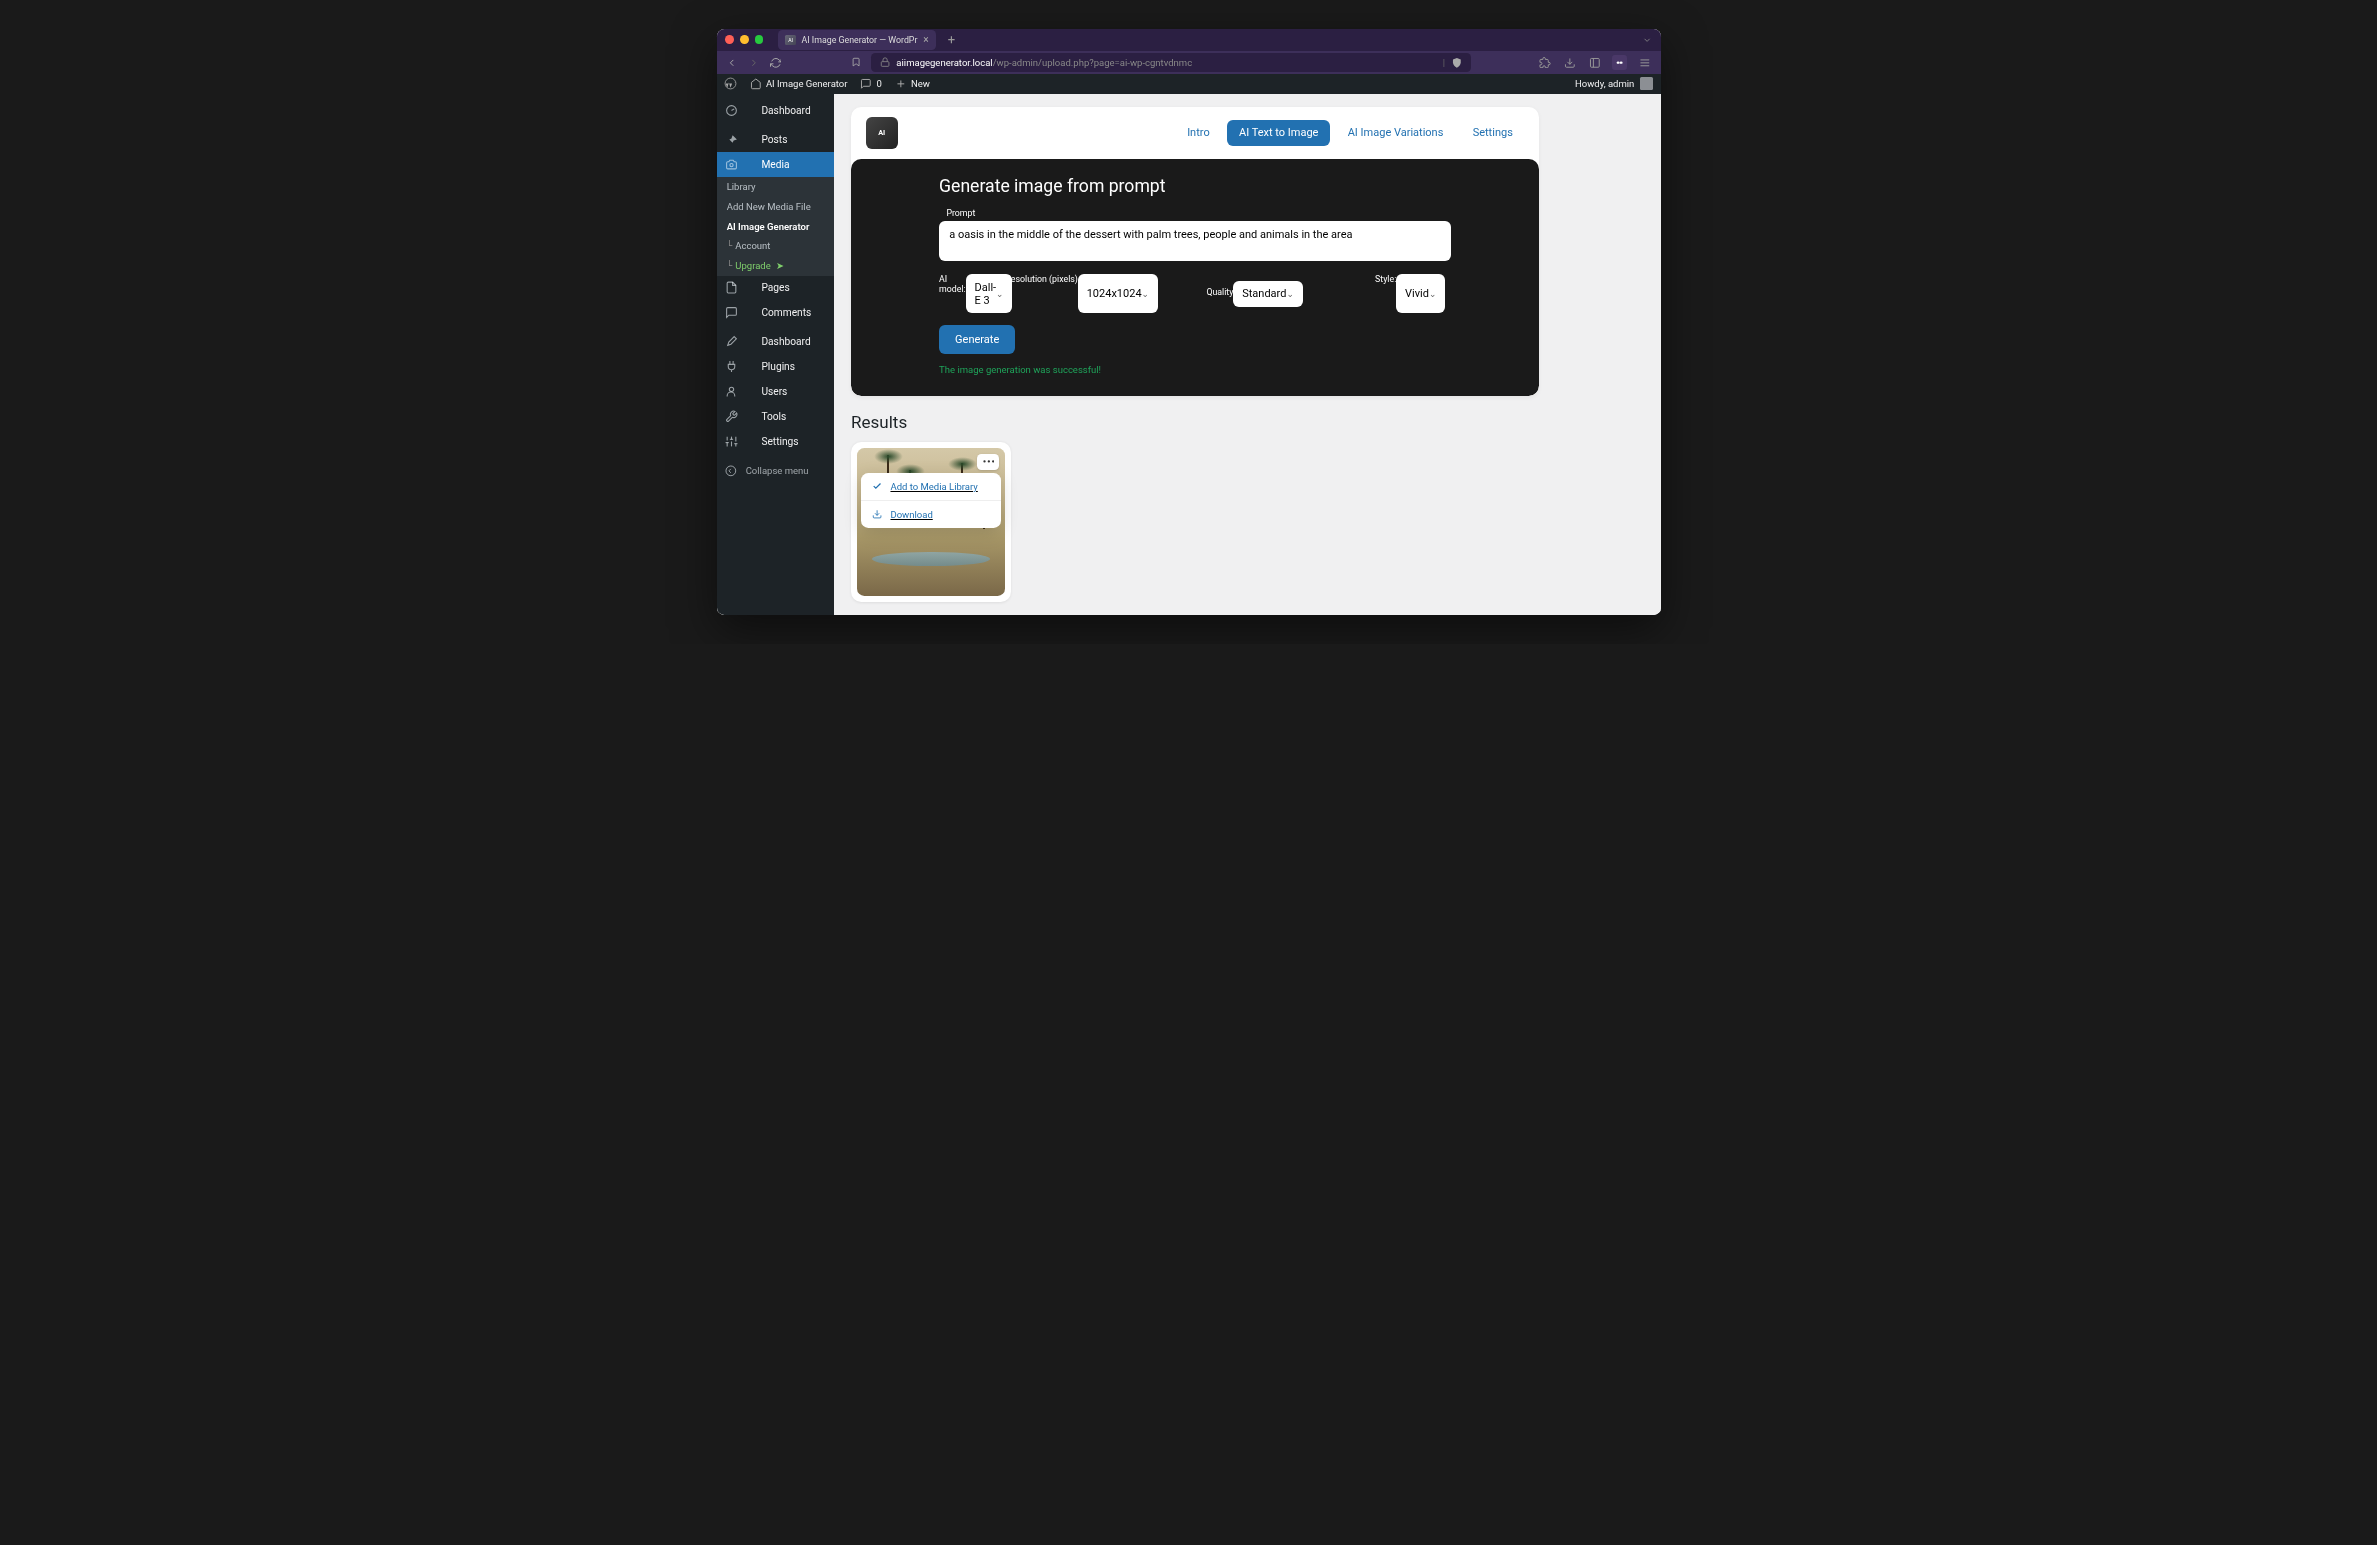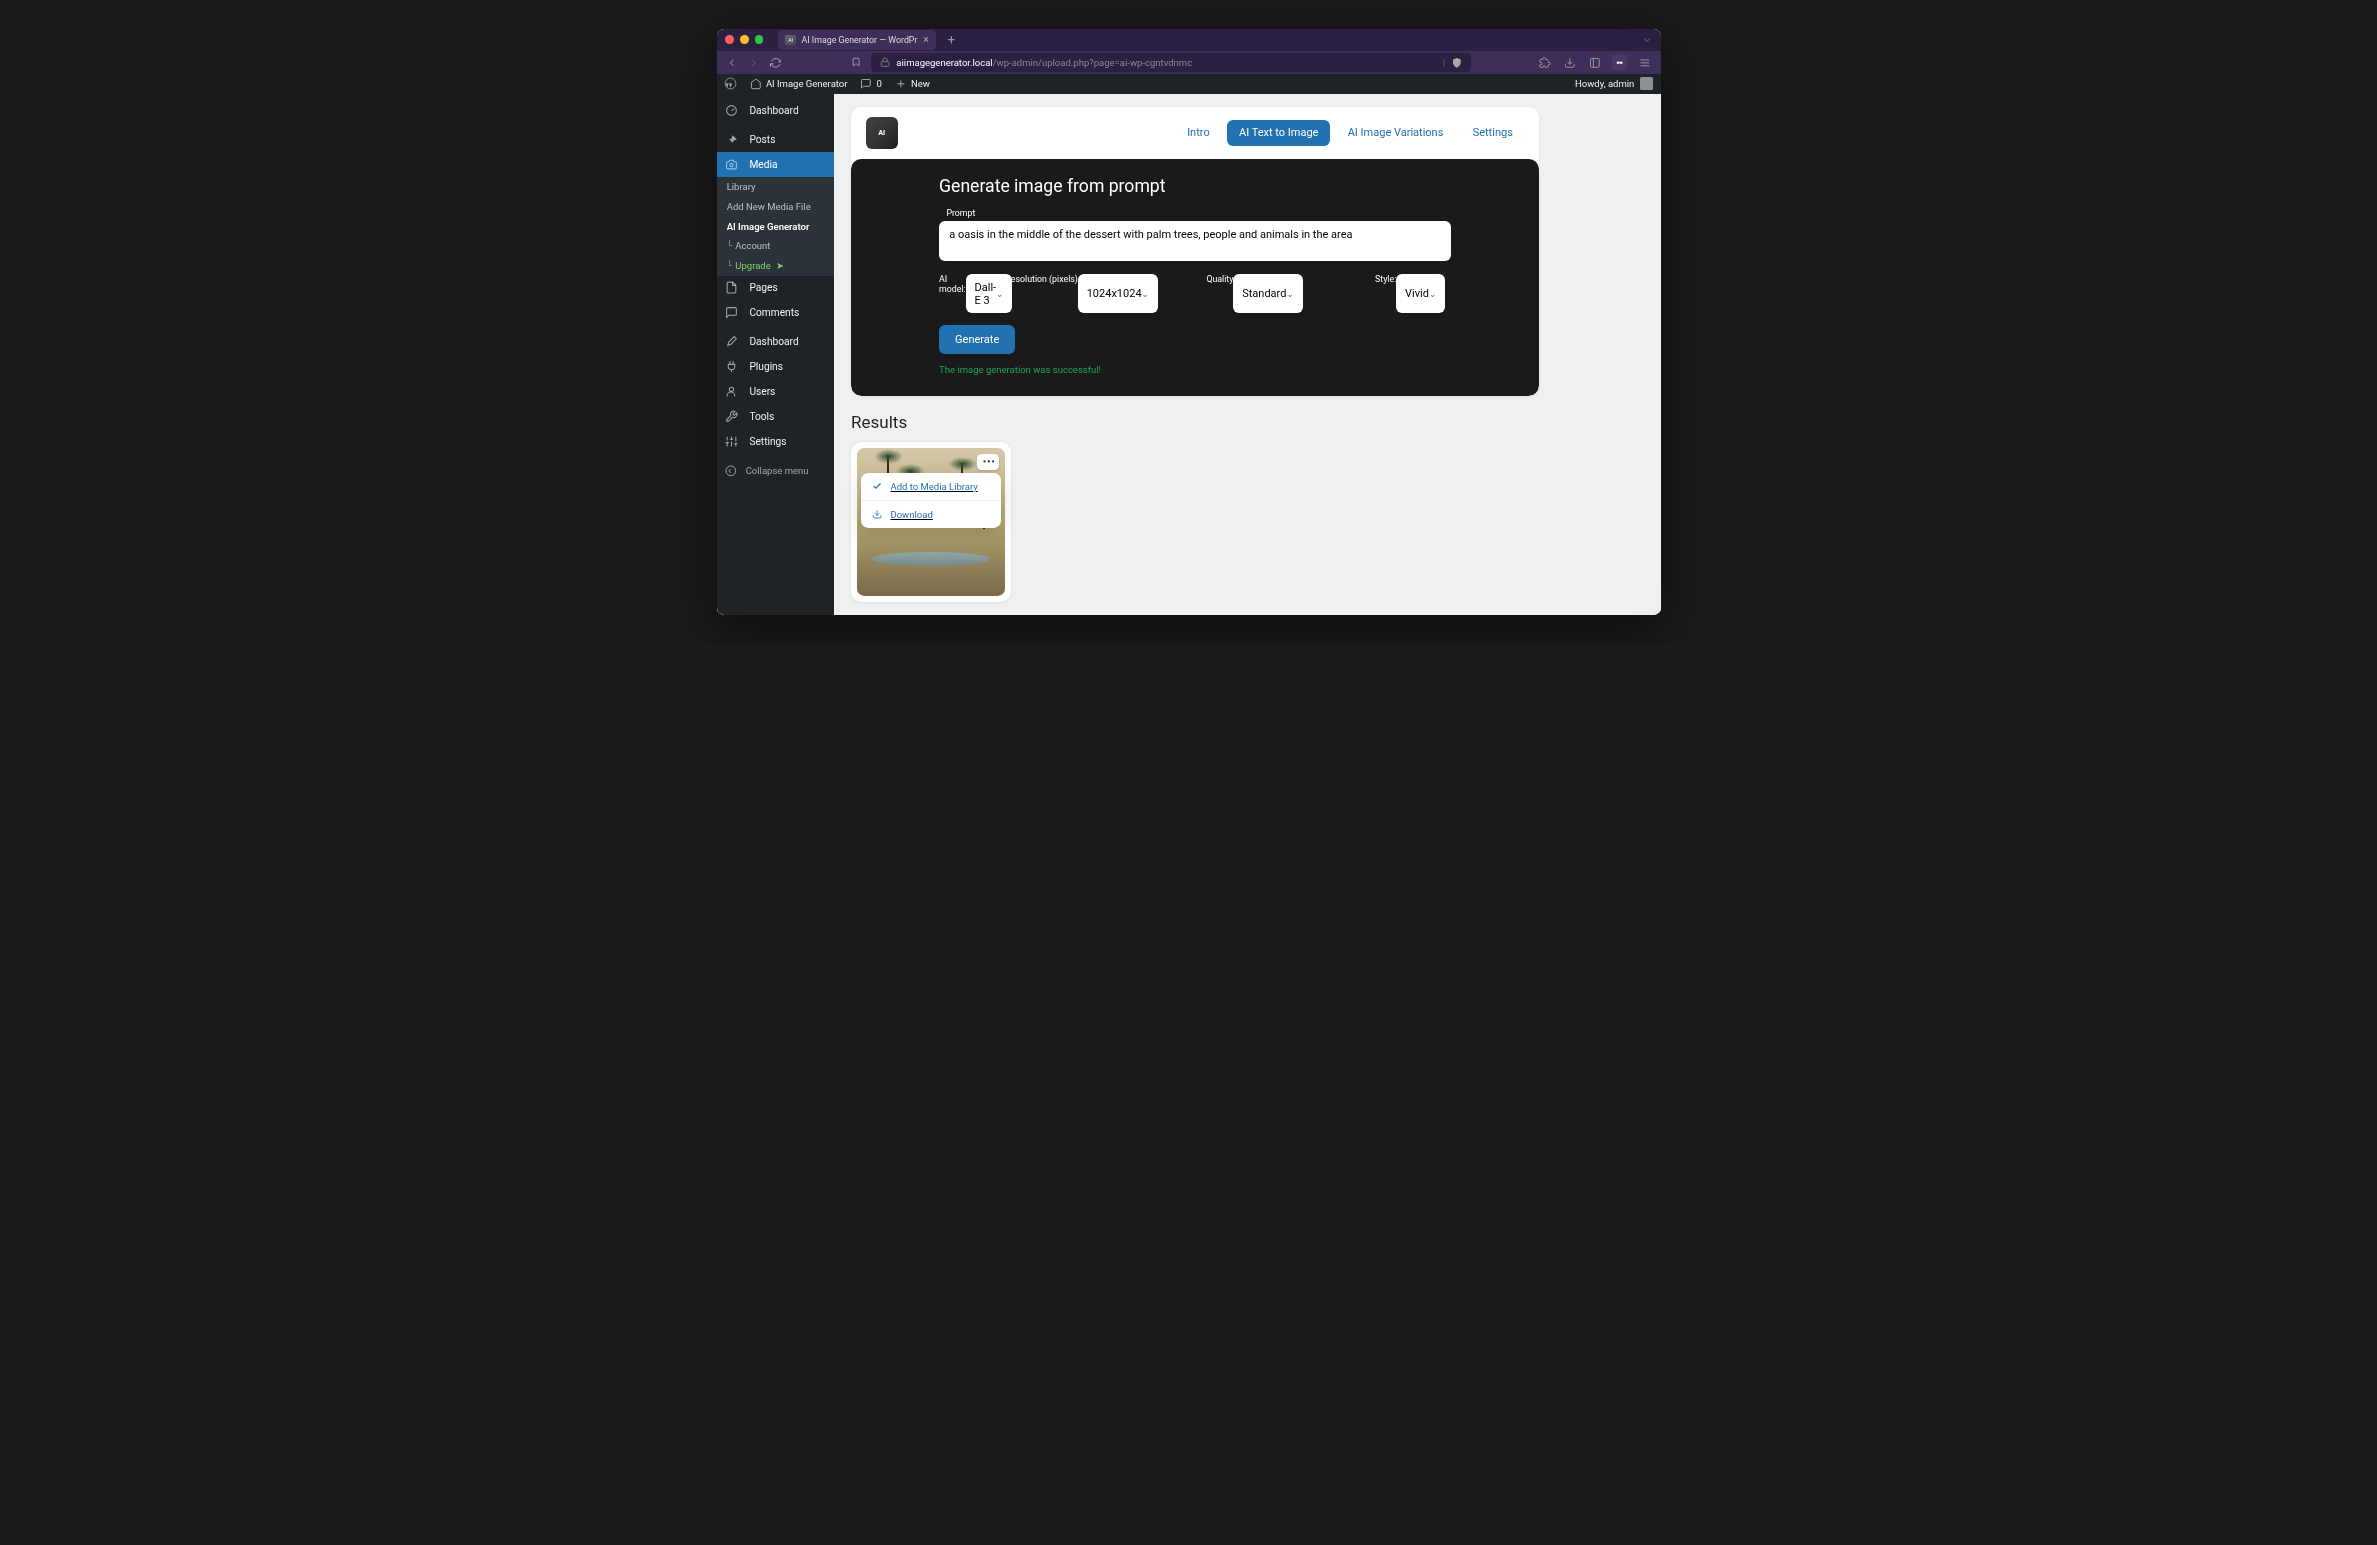--- a/index.html
+++ b/index.html
@@ -30,21 +30,21 @@
 
 .wp-bar { height: 23.4px; background: #1d2327; color: #f0f0f1; display: flex; align-items: center; padding: 0 7.3px; font-size: 9.5px; }
 .wp-bar-left { display: flex; align-items: center; gap: 13px; }
 .wp-bar-item { display: flex; align-items: center; gap: 4.4px; cursor: pointer; }
 .wp-bar-right { margin-left: auto; display: flex; align-items: center; gap: 5.9px; }
 .avatar { width: 13px; height: 13px; background: #8c8f94; border-radius: 1.5px; }
 
 
 .main { flex: 1; display: flex; background: #f0f0f1; }
 .sidebar { width: 117px; background: #1d2327; color: #f0f0f1; font-size: 10.2px; padding-top: 4.4px; }
-.sb-item { display: flex; align-items: center; gap: 11px; padding: 5.9px 7.3px; cursor: pointer; color: #f0f0f1; }
+.sb-item { display: flex; align-items: center; gap: 23px; padding: 5.9px 7.3px; cursor: pointer; color: #f0f0f1; }
 .sb-item.active { background: #2271b1; color: #fff; position: relative; }
 .sb-item.active::after { content:''; position:absolute; right:-5.9px; top:50%; transform:translateY(-50%); border:5.9px solid transparent; border-left-color:#2271b1; }
 .sb-sub { padding: 4.4px 7.3px 4.4px 10.2px; font-size: 9.5px; cursor: pointer; color: rgba(240,246,252,0.7); background: #2c3338; }
 .sb-sub.bold { font-weight: 600; color: #fff; }
 .sb-sub .tree { font-family: monospace; margin-right: 2.9px; color: #888; }
 .sb-sub.upgrade { color: #7fce6b; }
 .sb-icon { width: 14.6px; display: flex; justify-content: center; color: rgba(240,246,252,0.6); }
 .sb-sep { height: 4.4px; }
 .sb-collapse { display:flex; align-items:center; gap:7.3px; padding: 7.3px 7.3px; color: rgba(240,246,252,0.6); font-size: 9.5px; cursor: pointer; }
 
@@ -58,21 +58,21 @@
 .hnav.active { background: #2271b1; color: #fff; }
 
 .dark-panel { background: #1a1a1a; margin: 0 0 0 0; padding: 17.6px 88px 20.5px; color: #fff; border-radius: 10.2px; }
 .panel-title { font-size: 17.6px; font-weight: 400; margin-bottom: 11.7px; }
 .field-label { font-size: 8.8px; margin-bottom: 2.9px; color: #fff; display: block; }
 .prompt-box { width: 100%; background: #fff; border: none; border-radius: 5.9px; padding: 7.3px 10.2px; font-size: 11px; color: #000; resize: none; height: 40px; }
 .controls { display: flex; gap: 7.3px; margin-top: 10.2px; }
 .control-group { display: flex; flex-direction: row; }
 .control-group.w1 { width: 59px; }
 .control-group.w2 { flex: 1.2; }
-.control-group.w3 { flex: 1; }
+.control-group.w3 { flex: 1; align-items: center; }
 .control-group.w4 { width: 76px; }
 .select-box { background: #fff; border-radius: 5.9px; padding: 6.6px 8.8px; font-size: 11px; color: #000; display: flex; align-items: center; justify-content: space-between; cursor: pointer; }
 .chev { color: #666; font-size: 8.8px; }
 .gen-btn { background: #2271b1; color: #fff; border: none; border-radius: 5.9px; padding: 8px 16px; font-size: 11px; margin-top: 11.7px; cursor: pointer; }
 .success-msg { color: #1fa35a; font-size: 9.5px; margin-top: 10.2px; }
 
 .results-title { font-size: 17px; font-weight: 400; margin: 16px 0 10.2px; color: #1d2327; }
 .result-card { width: 160px; background: #fff; border-radius: 10.2px; padding: 5.9px; box-shadow: 0 0.7px 2.9px rgba(0,0,0,0.08); position: relative; }
 .result-img { width: 100%; aspect-ratio: 1; border-radius: 7.3px; background: linear-gradient(180deg, #d4c8a8 0%, #c8b890 30%, #a89868 60%, #7a6848 100%); position: relative; overflow: hidden; }
 .palm { position:absolute; width:2.2px; height:44px; background:#3a2a18; }

